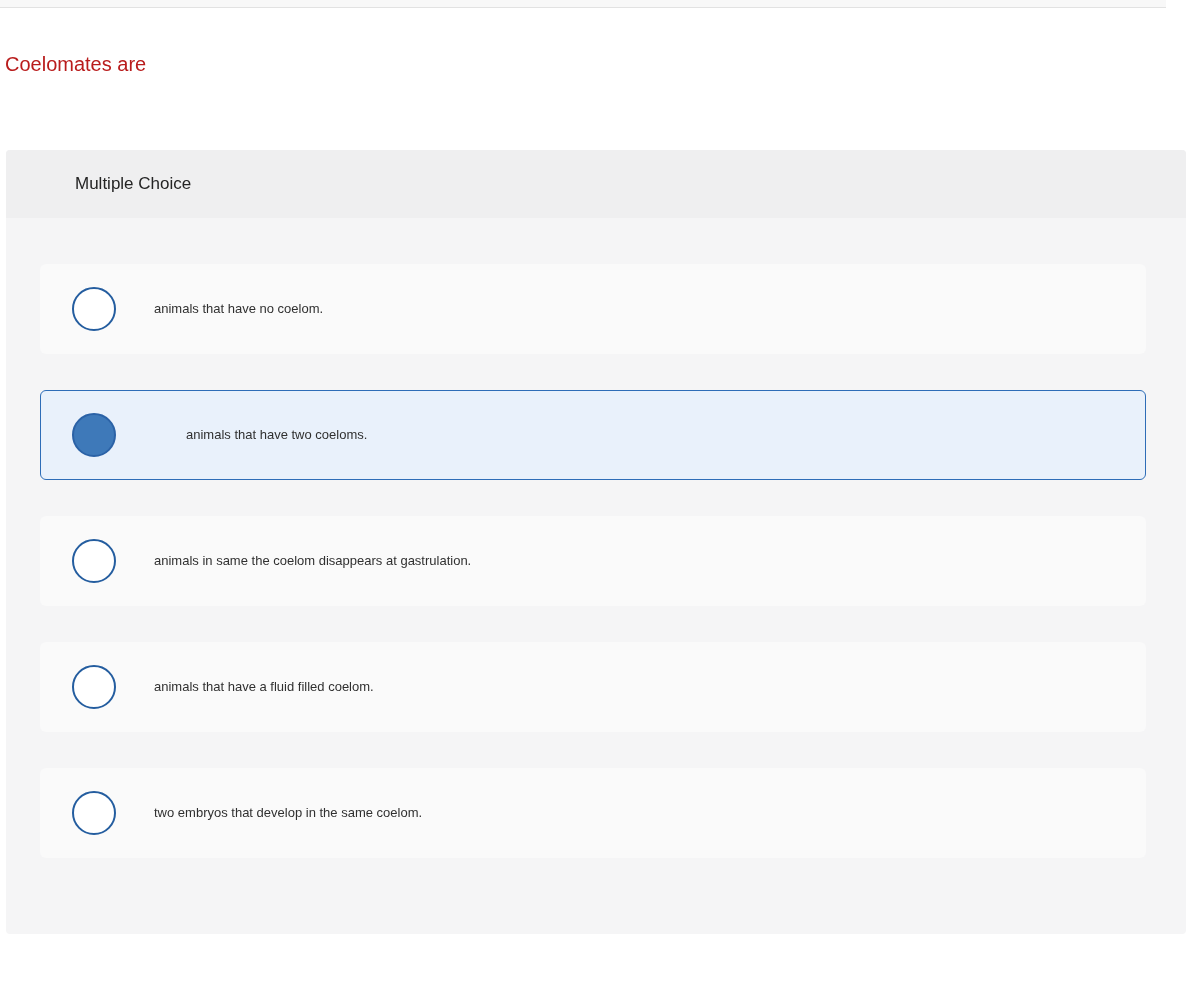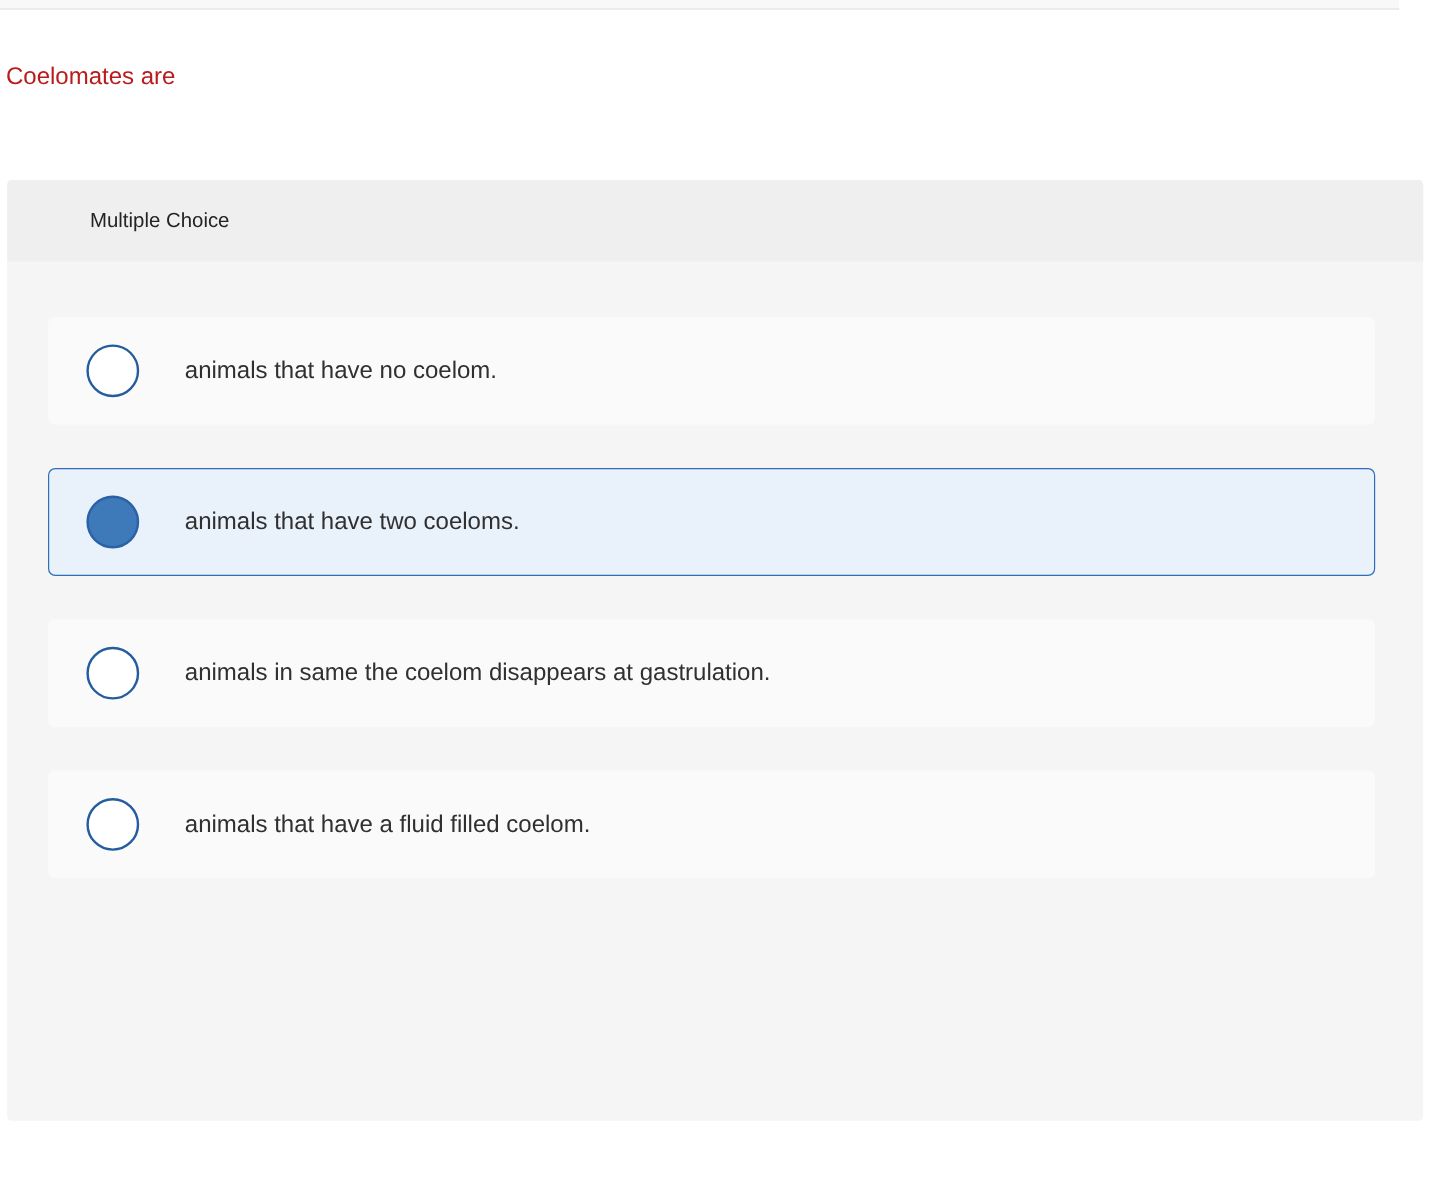--- a/index.html
+++ b/index.html
@@ -67,38 +67,39 @@
     border: 1px solid transparent;
     border-radius: 6px;
     display: flex;
     align-items: center;
     margin-bottom: 36px;
     cursor: pointer;
   }
   .option-row.selected {
     background: var(--selected-bg);
     border: 1.5px solid var(--accent-blue);
+    gap: 32px;
   }
 
   .radio {
     width: 44px; height: 44px;
     border-radius: 50%;
     border: 2px solid var(--radio-border);
     background: #ffffff;
     margin-left: 31px;
     flex: 0 0 auto;
   }
   .option-row.selected .radio {
     background: var(--radio-fill);
     border-color: #2b62a6;
   }
 
   .option-label {
     margin-left: 38px;
-    font-size: 20px;
+    font-size: 13px;
     line-height: 22px;
     color: var(--text-dark);
   }
 </style>
 </head>
 <body>
 
 <div class="top-strip"></div>
 
 <div class="question-text">Coelomates are</div>
@@ -124,15 +125,19 @@
     <div class="option-row">
       <div class="radio"></div>
       <span class="option-label">animals in same the coelom disappears at gastrulation.</span>
     </div>
 
     <div class="option-row">
       <div class="radio"></div>
       <span class="option-label">animals that have a fluid filled coelom.</span>
     </div>
 
+    <div class="option-row">
+      <div class="radio"></div>
+      <span class="option-label">two embryos that develop in the same coelom.</span>
+    </div>
 
   </div>
 </div>
 
 </body></html>

